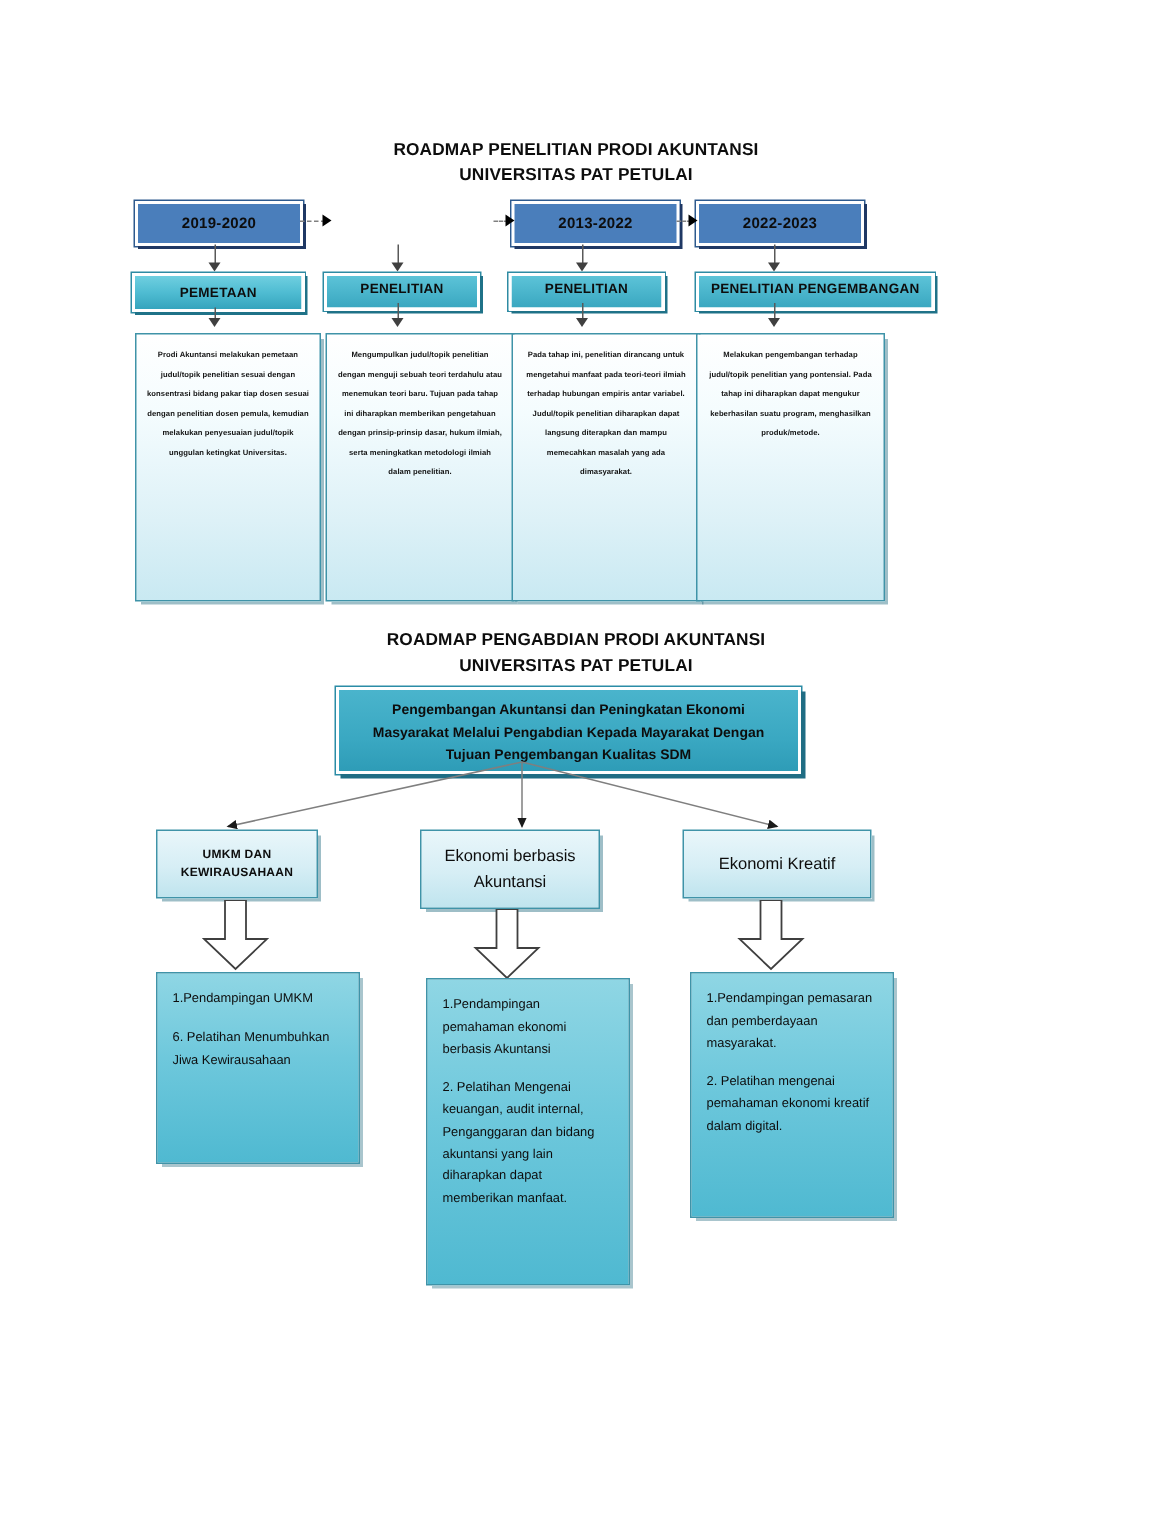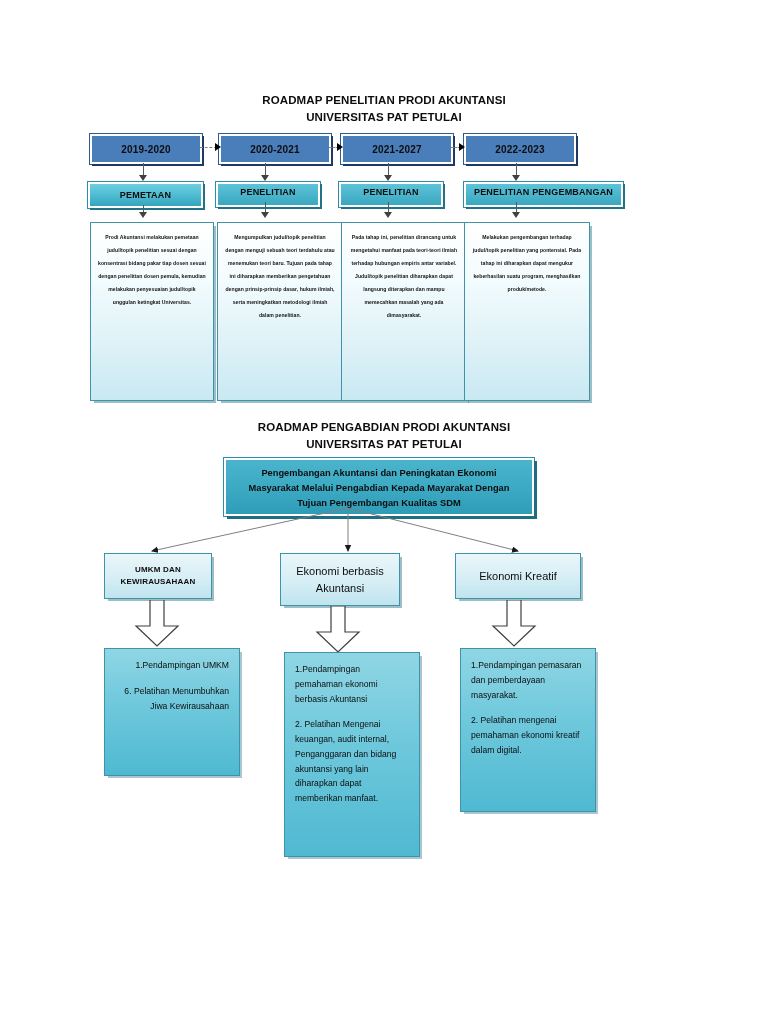--- a/index.html
+++ b/index.html
@@ -127,25 +127,22 @@
   <div class="doc-title" style="top:94px;">
     <span>ROADMAP PENELITIAN PRODI AKUNTANSI</span>
   </div>
   <div class="doc-title" style="top:111px;">
     <span>UNIVERSITAS PAT PETULAI</span>
   </div>
 
   <div class="year-box" style="left:90px;top:134px;width:108px;height:26px;">
     <span>2019-2020</span>
   </div>
-  <div class="year-box" style="left:219px;top:134px;width:108px;height:26px;">
-    <span>2020-2021</span>
-  </div>
   <div class="year-box" style="left:341px;top:134px;width:108px;height:26px;">
-    <span>2021-2027</span>
+    <span>2013-2022</span>
   </div>
   <div class="year-box" style="left:464px;top:134px;width:108px;height:26px;">
     <span>2022-2023</span>
   </div>
 
   <div class="dash-h" style="left:200px;top:147px;width:17px;"></div>
   <div class="arrow-right" style="left:215px;top:143px;"></div>
   <div class="dash-h" style="left:329px;top:147px;width:10px;"></div>
   <div class="arrow-right" style="left:337px;top:143px;"></div>
   <div class="dash-h" style="left:451px;top:147px;width:10px;"></div>
@@ -239,21 +236,21 @@
     <svg width="52" height="48" viewBox="0 0 52 48">
       <polygon points="19,0 33,0 33,26 47,26 26,46 5,26 19,26" fill="#ffffff" stroke="#3f3f3f" stroke-width="1.2"></polygon>
     </svg>
   </div>
   <div class="block-arrow" style="left:488px;top:600px;">
     <svg width="52" height="48" viewBox="0 0 52 48">
       <polygon points="19,0 33,0 33,26 47,26 26,46 5,26 19,26" fill="#ffffff" stroke="#3f3f3f" stroke-width="1.2"></polygon>
     </svg>
   </div>
 
-  <div class="detail-box" style="left:104px;top:648px;width:114px;height:108px;text-align:right;">
+  <div class="detail-box" style="left:104px;top:648px;width:114px;height:108px;">
     <p>1.Pendampingan UMKM</p>
     <p>6. Pelatihan Menumbuhkan Jiwa Kewirausahaan</p>
   </div>
 
   <div class="detail-box" style="left:284px;top:652px;width:114px;height:185px;">
     <p>1.Pendampingan pemahaman ekonomi berbasis Akuntansi</p>
     <p>2. Pelatihan Mengenai keuangan, audit internal, Penganggaran dan bidang akuntansi yang lain diharapkan dapat memberikan manfaat.</p>
   </div>
 
   <div class="detail-box" style="left:460px;top:648px;width:114px;height:144px;">

